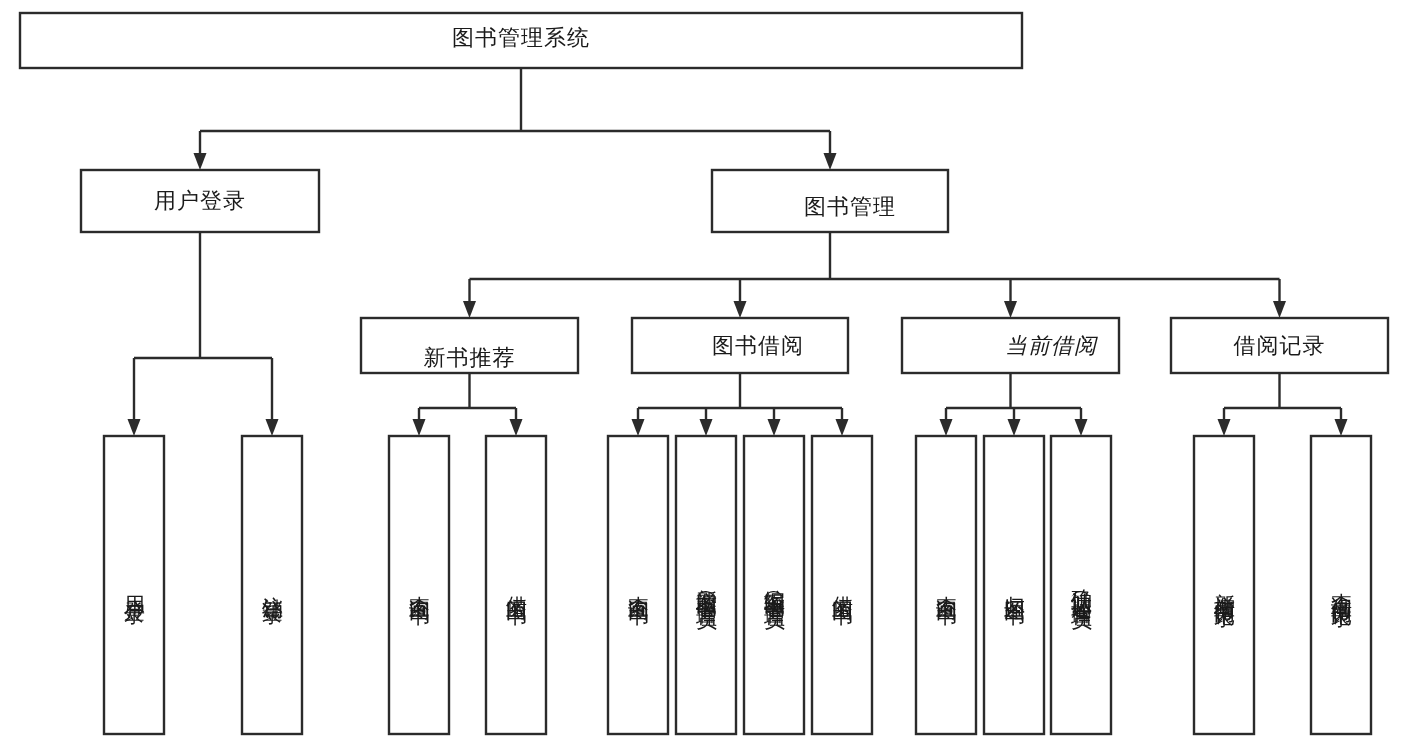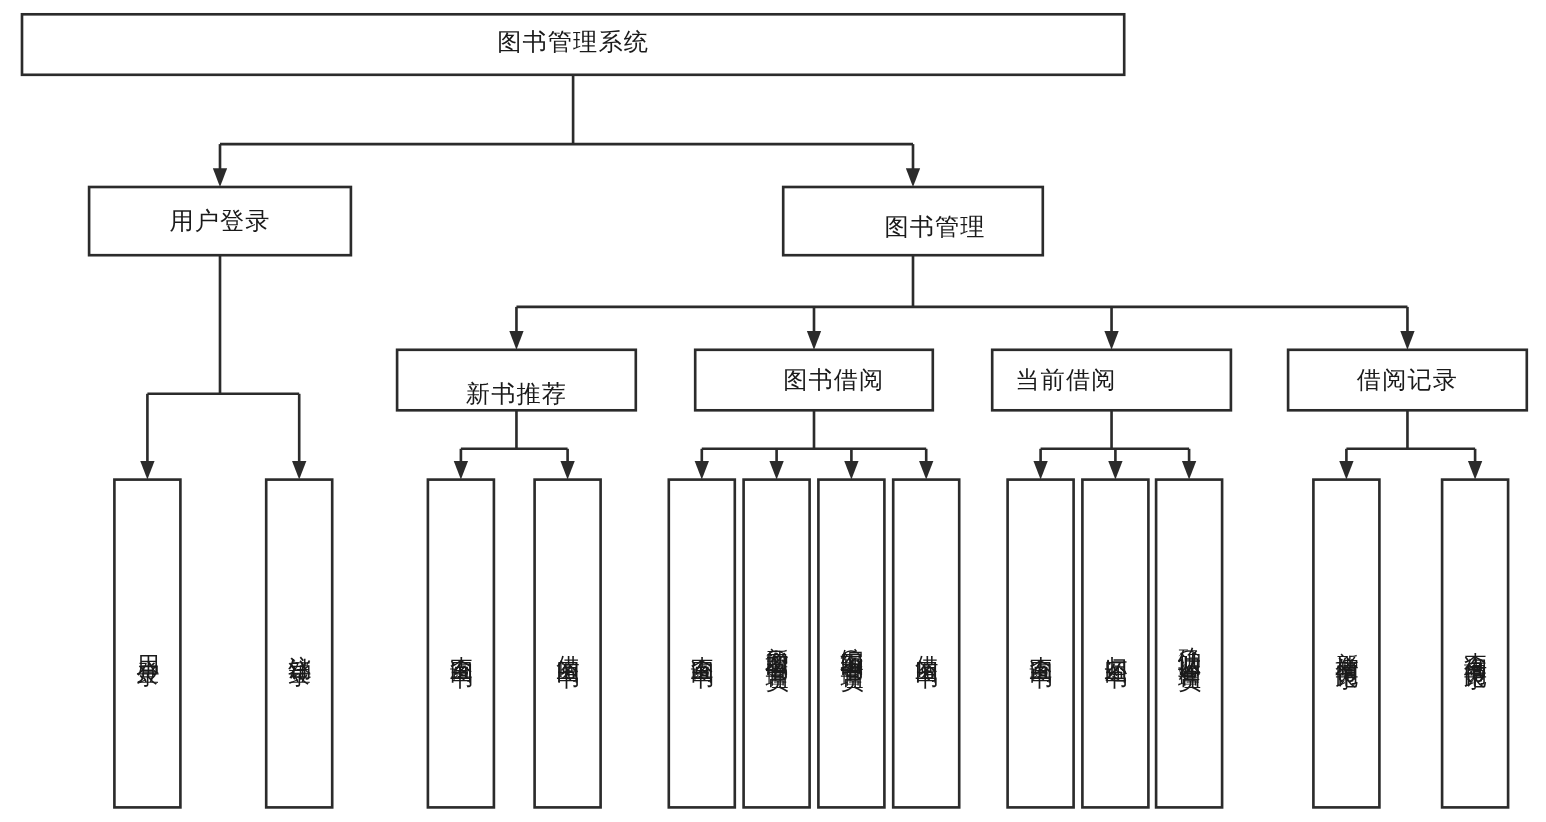--- a/index.html
+++ b/index.html
@@ -184,21 +184,21 @@
       </div>
       <div class="htext-wrap" style="left: 712px; top: 170px; width: 236px; height: 74px; margin-left: 20px;">
         <span class="htext">图书管理</span>
       </div>
       <div class="htext-wrap" style="left: 361px; top: 330px; width: 217px; height: 55px; justify-content: center;">
         <span class="htext">新书推荐</span>
       </div>
       <div class="htext-wrap" style="left: 632px; top: 318px; width: 252px; height: 55px;">
         <span class="htext">图书借阅</span>
       </div>
-      <div class="htext-wrap" style="left: 852px; top: 318px; width: 234px; height: 55px;">
+      <div class="htext-wrap" style="left: 934px; top: 318px; width: 234px; height: 55px; font-style: italic;">
         <span class="htext">当前借阅</span>
       </div>
       <div class="htext-wrap" style="left: 1171px; top: 318px; width: 217px; height: 55px;">
         <span class="htext">借阅记录</span>
       </div>
       <div class="vtext-wrap" style="left: 104px; top: 436px; width: 60px; height: 298px;">
         <span class="vtext">用户登录</span>
       </div>
       <div class="vtext-wrap" style="left: 242px; top: 436px; width: 60px; height: 298px;">
         <span class="vtext">注销登录</span>

